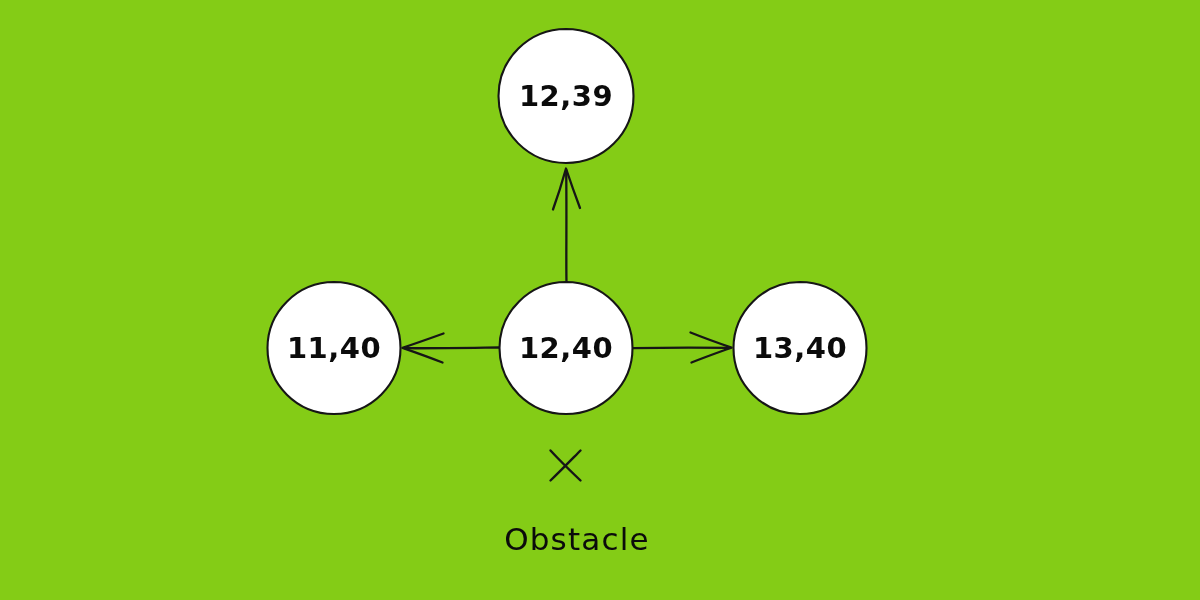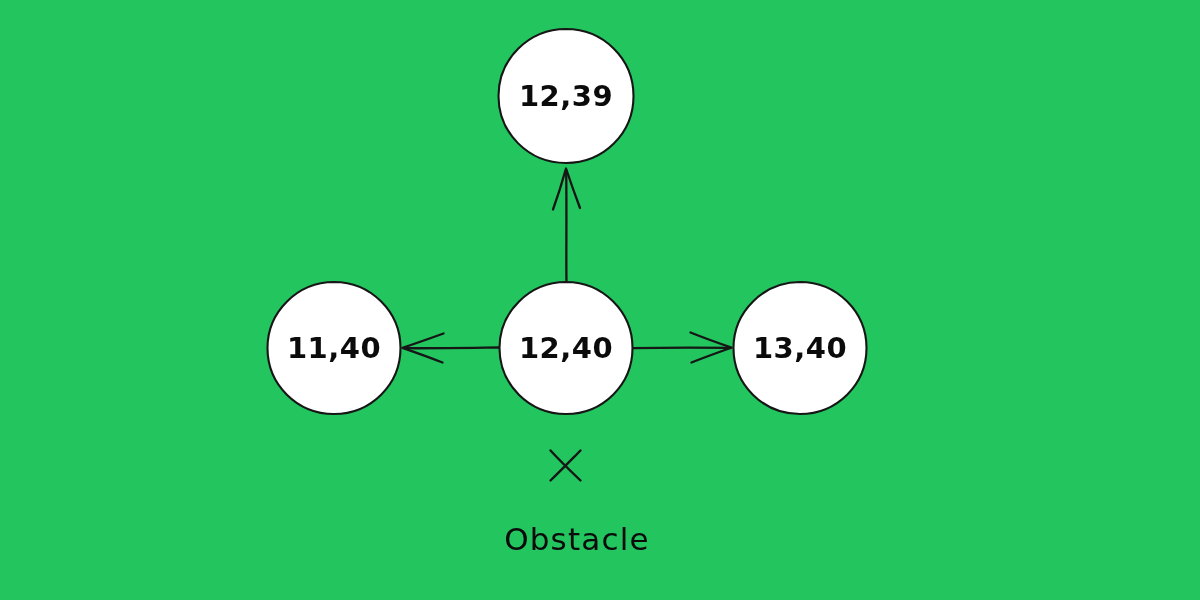--- a/index.html
+++ b/index.html
@@ -11,21 +11,21 @@
   body {
     width: 1200px;
     height: 600px;
     overflow: hidden;
     font-family: "DejaVu Sans", sans-serif;
   }
   #diagram-canvas {
     position: relative;
     width: 1200px;
     height: 600px;
-    background: #22c55e;
+    background: #84cc16;
   }
   svg#diagram-svg {
     position: absolute;
     top: 0;
     left: 0;
     width: 1200px;
     height: 600px;
     display: block;
   }
   .node-circle {

